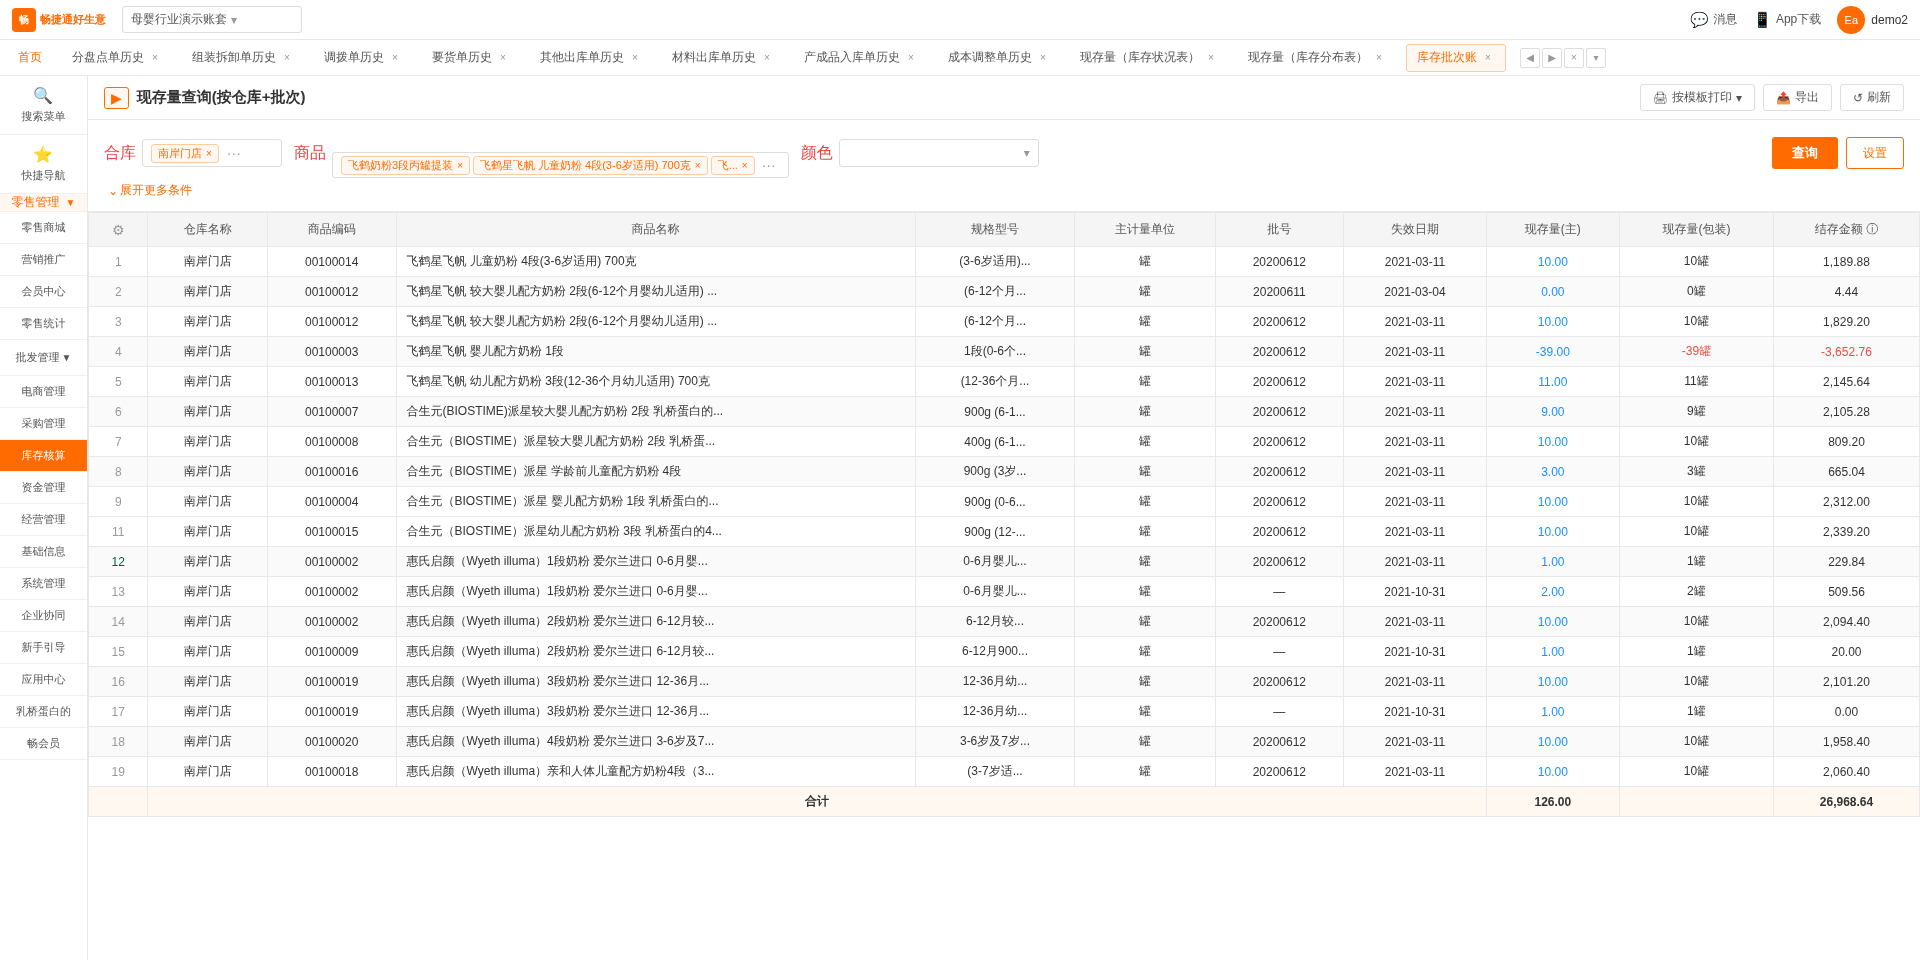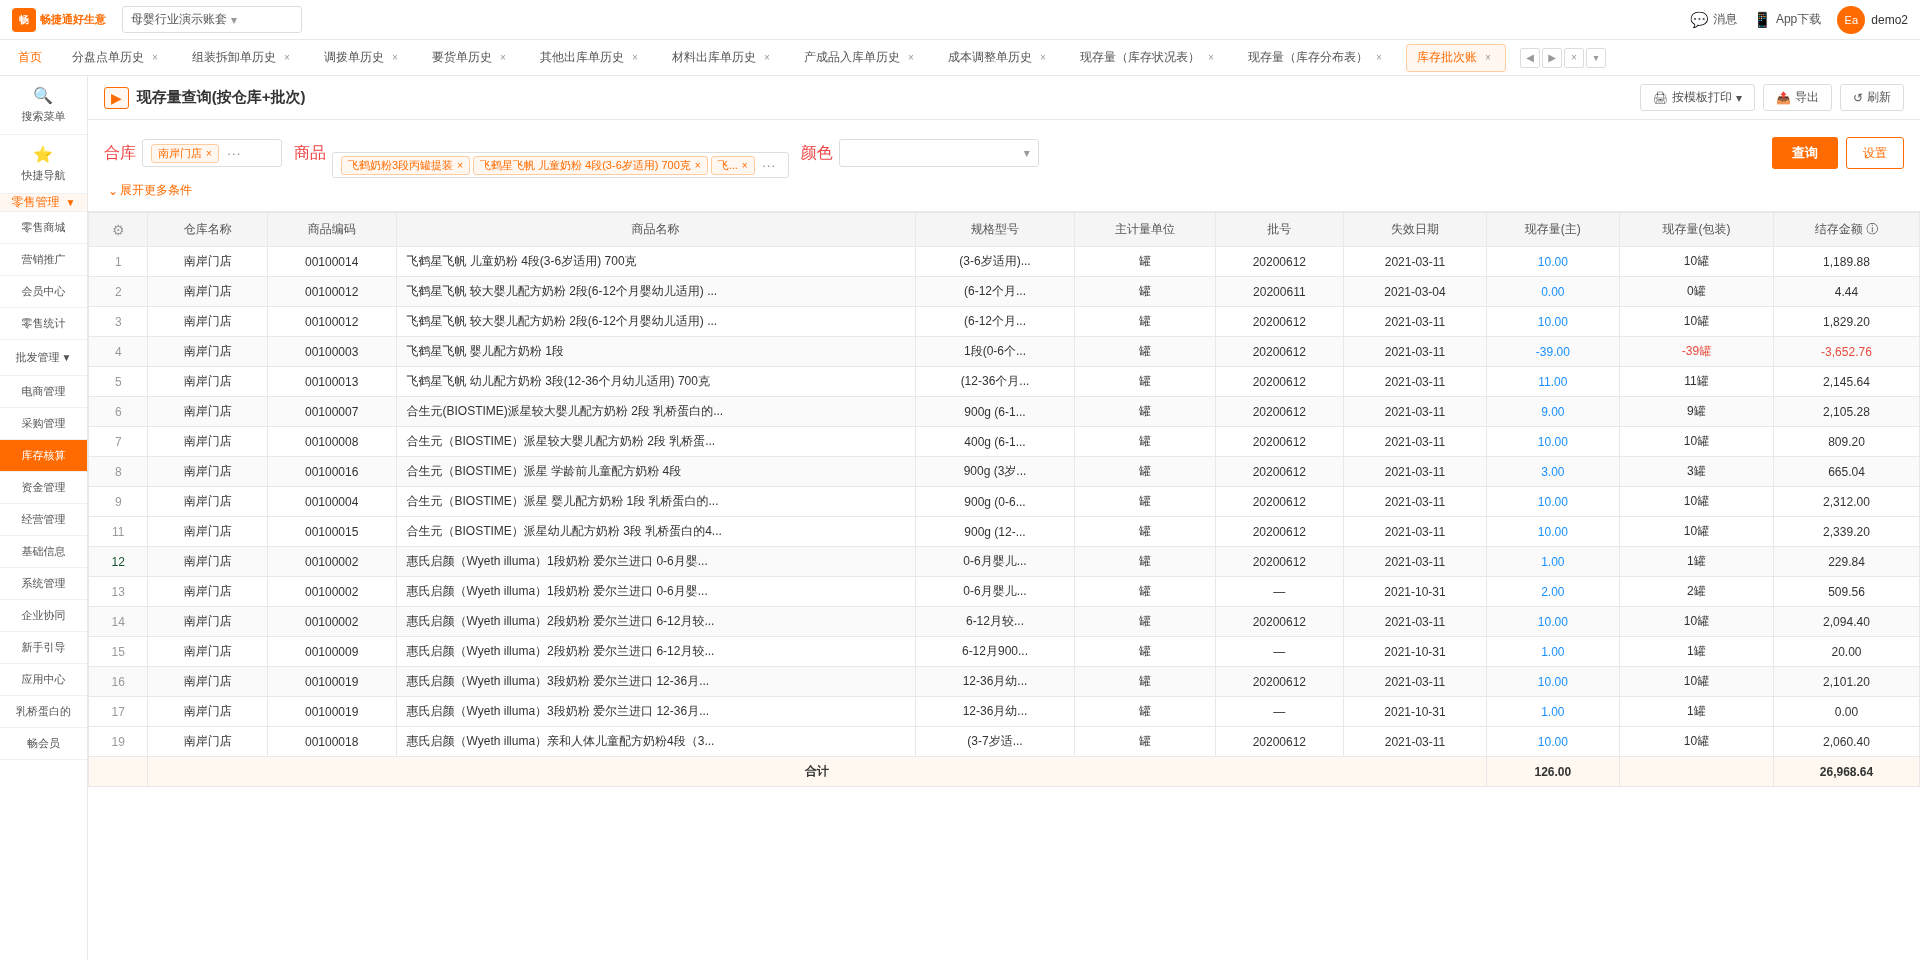--- a/index.html
+++ b/index.html
@@ -527,20 +527,33 @@
       <td>00100019</td>
       <td class="left" style="max-width:300px;overflow:hidden;text-overflow:ellipsis;white-space:nowrap;">惠氏启颜（Wyeth illuma）3段奶粉 爱尔兰进口 12-36月...</td>
       <td>12-36月幼...</td>
       <td>罐</td>
       <td>—</td>
       <td>2021-10-31</td>
       <td class="blue-link ">1.00</td>
       <td class="">1罐</td>
       <td class="">0.00</td>
     </tr>
+            <tr class="alt">
+      <td style="color:#999;">18</td>
+      <td>南岸门店</td>
+      <td>00100020</td>
+      <td class="left" style="max-width:300px;overflow:hidden;text-overflow:ellipsis;white-space:nowrap;">惠氏启颜（Wyeth illuma）4段奶粉 爱尔兰进口 3-6岁及7...</td>
+      <td>3-6岁及7岁...</td>
+      <td>罐</td>
+      <td>20200612</td>
+      <td>2021-03-11</td>
+      <td class="blue-link ">10.00</td>
+      <td class="">10罐</td>
+      <td class="">1,958.40</td>
+    </tr>
             <tr>
       <td style="color:#999;">19</td>
       <td>南岸门店</td>
       <td>00100018</td>
       <td class="left" style="max-width:300px;overflow:hidden;text-overflow:ellipsis;white-space:nowrap;">惠氏启颜（Wyeth illuma）亲和人体儿童配方奶粉4段（3...</td>
       <td>(3-7岁适...</td>
       <td>罐</td>
       <td>20200612</td>
       <td>2021-03-11</td>
       <td class="blue-link ">10.00</td>

